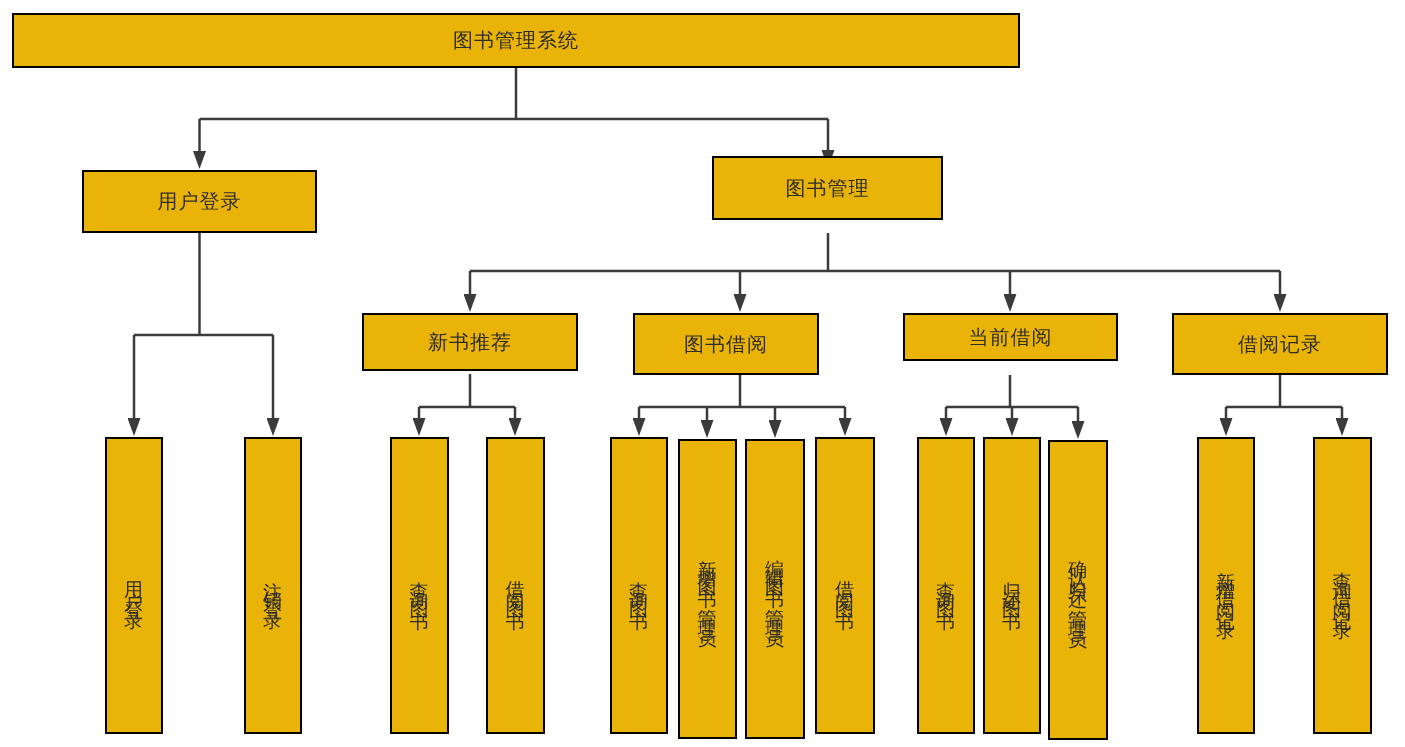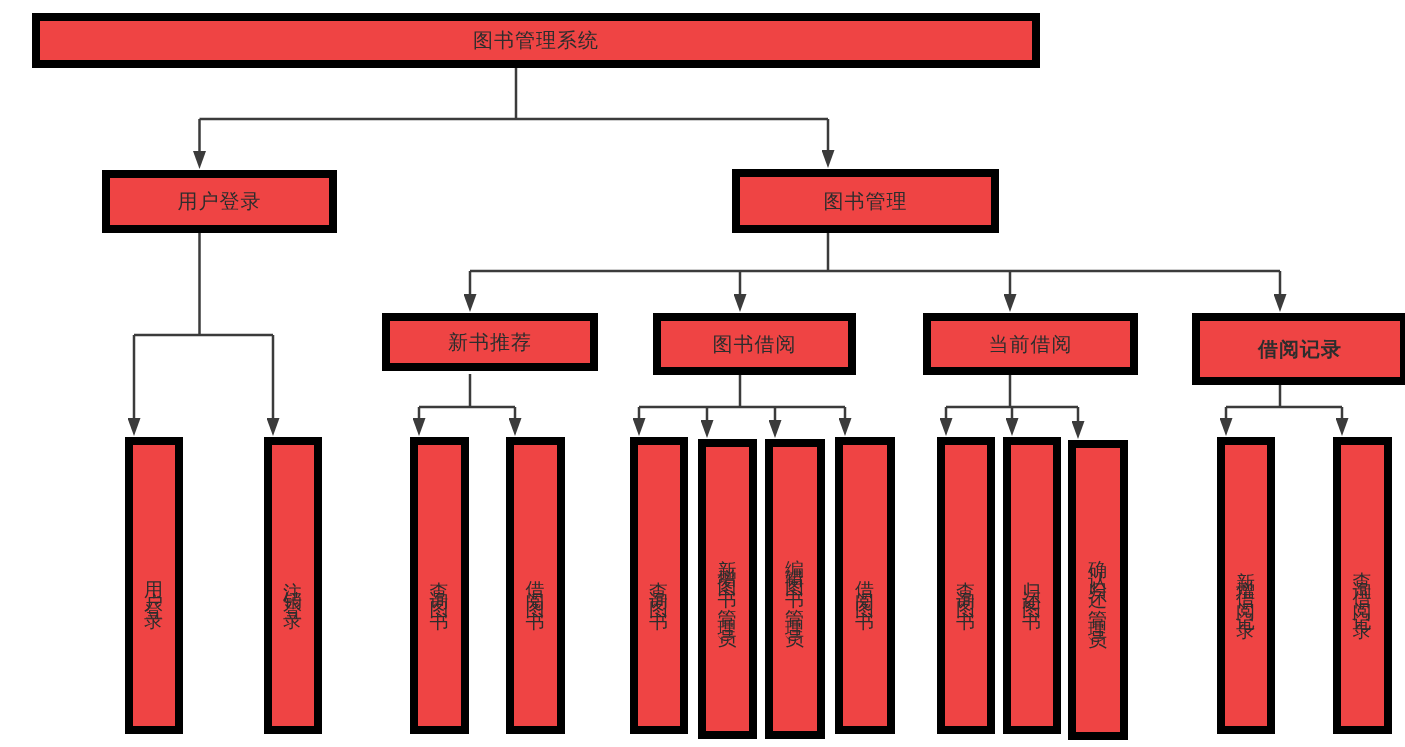--- a/index.html
+++ b/index.html
@@ -13,28 +13,27 @@
   }
   #connector-layer {
     position: absolute;
     left: 0; top: 0;
     width: 1405px; height: 747px;
     pointer-events: none;
   }
   .node {
     position: absolute;
     box-sizing: border-box;
-    background: #ef4444;
-    border: 8px solid #000000;
+    background: #eab308;
+    border: 2px solid #000000;
     color: #2d2d2d;
     display: flex;
     align-items: center;
     justify-content: center;
     z-index: 2;
-    margin-left: 20px;
   }
   .node.h {
     font-size: 20px;
     letter-spacing: 1px;
     white-space: nowrap;
   }
   .node.v {
     writing-mode: vertical-rl;
     font-size: 19px;
     letter-spacing: 10px;
@@ -102,27 +101,27 @@
       <path d="M1280 375 V407"></path>
       <path d="M1226 407 H1342"></path>
       <path d="M1226 407 V419" marker-end="url(#arw)"></path>
       <path d="M1342 407 V419" marker-end="url(#arw)"></path>
     </g>
   </svg>
 
   <div id="node-layer">
       <div class="node h" style="left: 12px; top: 13px; width: 1008px; height: 55px;">图书管理系统</div>
       <div class="node h" style="left: 82px; top: 170px; width: 235px; height: 63px;">用户登录</div>
-      <div class="node h" style="left: 712px; top: 169px; width: 267px; height: 64px; text-align: right;">图书管理</div>
+      <div class="node h" style="left: 712px; top: 156px; width: 231px; height: 64px; text-align: right;">图书管理</div>
       <div class="node v" style="left: 105px; top: 437px; width: 58px; height: 297px;">用户登录</div>
       <div class="node v" style="left: 244px; top: 437px; width: 58px; height: 297px;">注销登录</div>
       <div class="node h" style="left: 362px; top: 313px; width: 216px; height: 58px;">新书推荐</div>
-      <div class="node h" style="left: 633px; top: 313px; width: 203px; height: 62px;">图书借阅</div>
-      <div class="node h" style="left: 903px; top: 313px; width: 215px; height: 62px;">当前借阅</div>
-      <div class="node h" style="left: 1172px; top: 313px; width: 216px; height: 72px; font-weight: bold;">借阅记录</div>
+      <div class="node h" style="left: 633px; top: 313px; width: 186px; height: 62px;">图书借阅</div>
+      <div class="node h" style="left: 903px; top: 313px; width: 215px; height: 48px;">当前借阅</div>
+      <div class="node h" style="left: 1172px; top: 313px; width: 216px; height: 62px;">借阅记录</div>
       <div class="node v" style="left: 390px; top: 437px; width: 59px; height: 297px;">查询图书</div>
       <div class="node v" style="left: 486px; top: 437px; width: 59px; height: 297px;">借阅图书</div>
       <div class="node v" style="left: 610px; top: 437px; width: 58px; height: 297px;">查询图书</div>
       <div class="node v" style="left: 678px; top: 439px; width: 59px; height: 300px;">新增图书（管理员）</div>
       <div class="node v" style="left: 745px; top: 439px; width: 60px; height: 300px;">编辑图书（管理员）</div>
       <div class="node v" style="left: 815px; top: 437px; width: 60px; height: 297px;">借阅图书</div>
       <div class="node v" style="left: 917px; top: 437px; width: 58px; height: 297px;">查询图书</div>
       <div class="node v" style="left: 983px; top: 437px; width: 58px; height: 297px;">归还图书</div>
       <div class="node v" style="left: 1048px; top: 440px; width: 60px; height: 300px;">确认归还（管理员）</div>
       <div class="node v" style="left: 1197px; top: 437px; width: 58px; height: 297px;">新增借阅记录</div>

